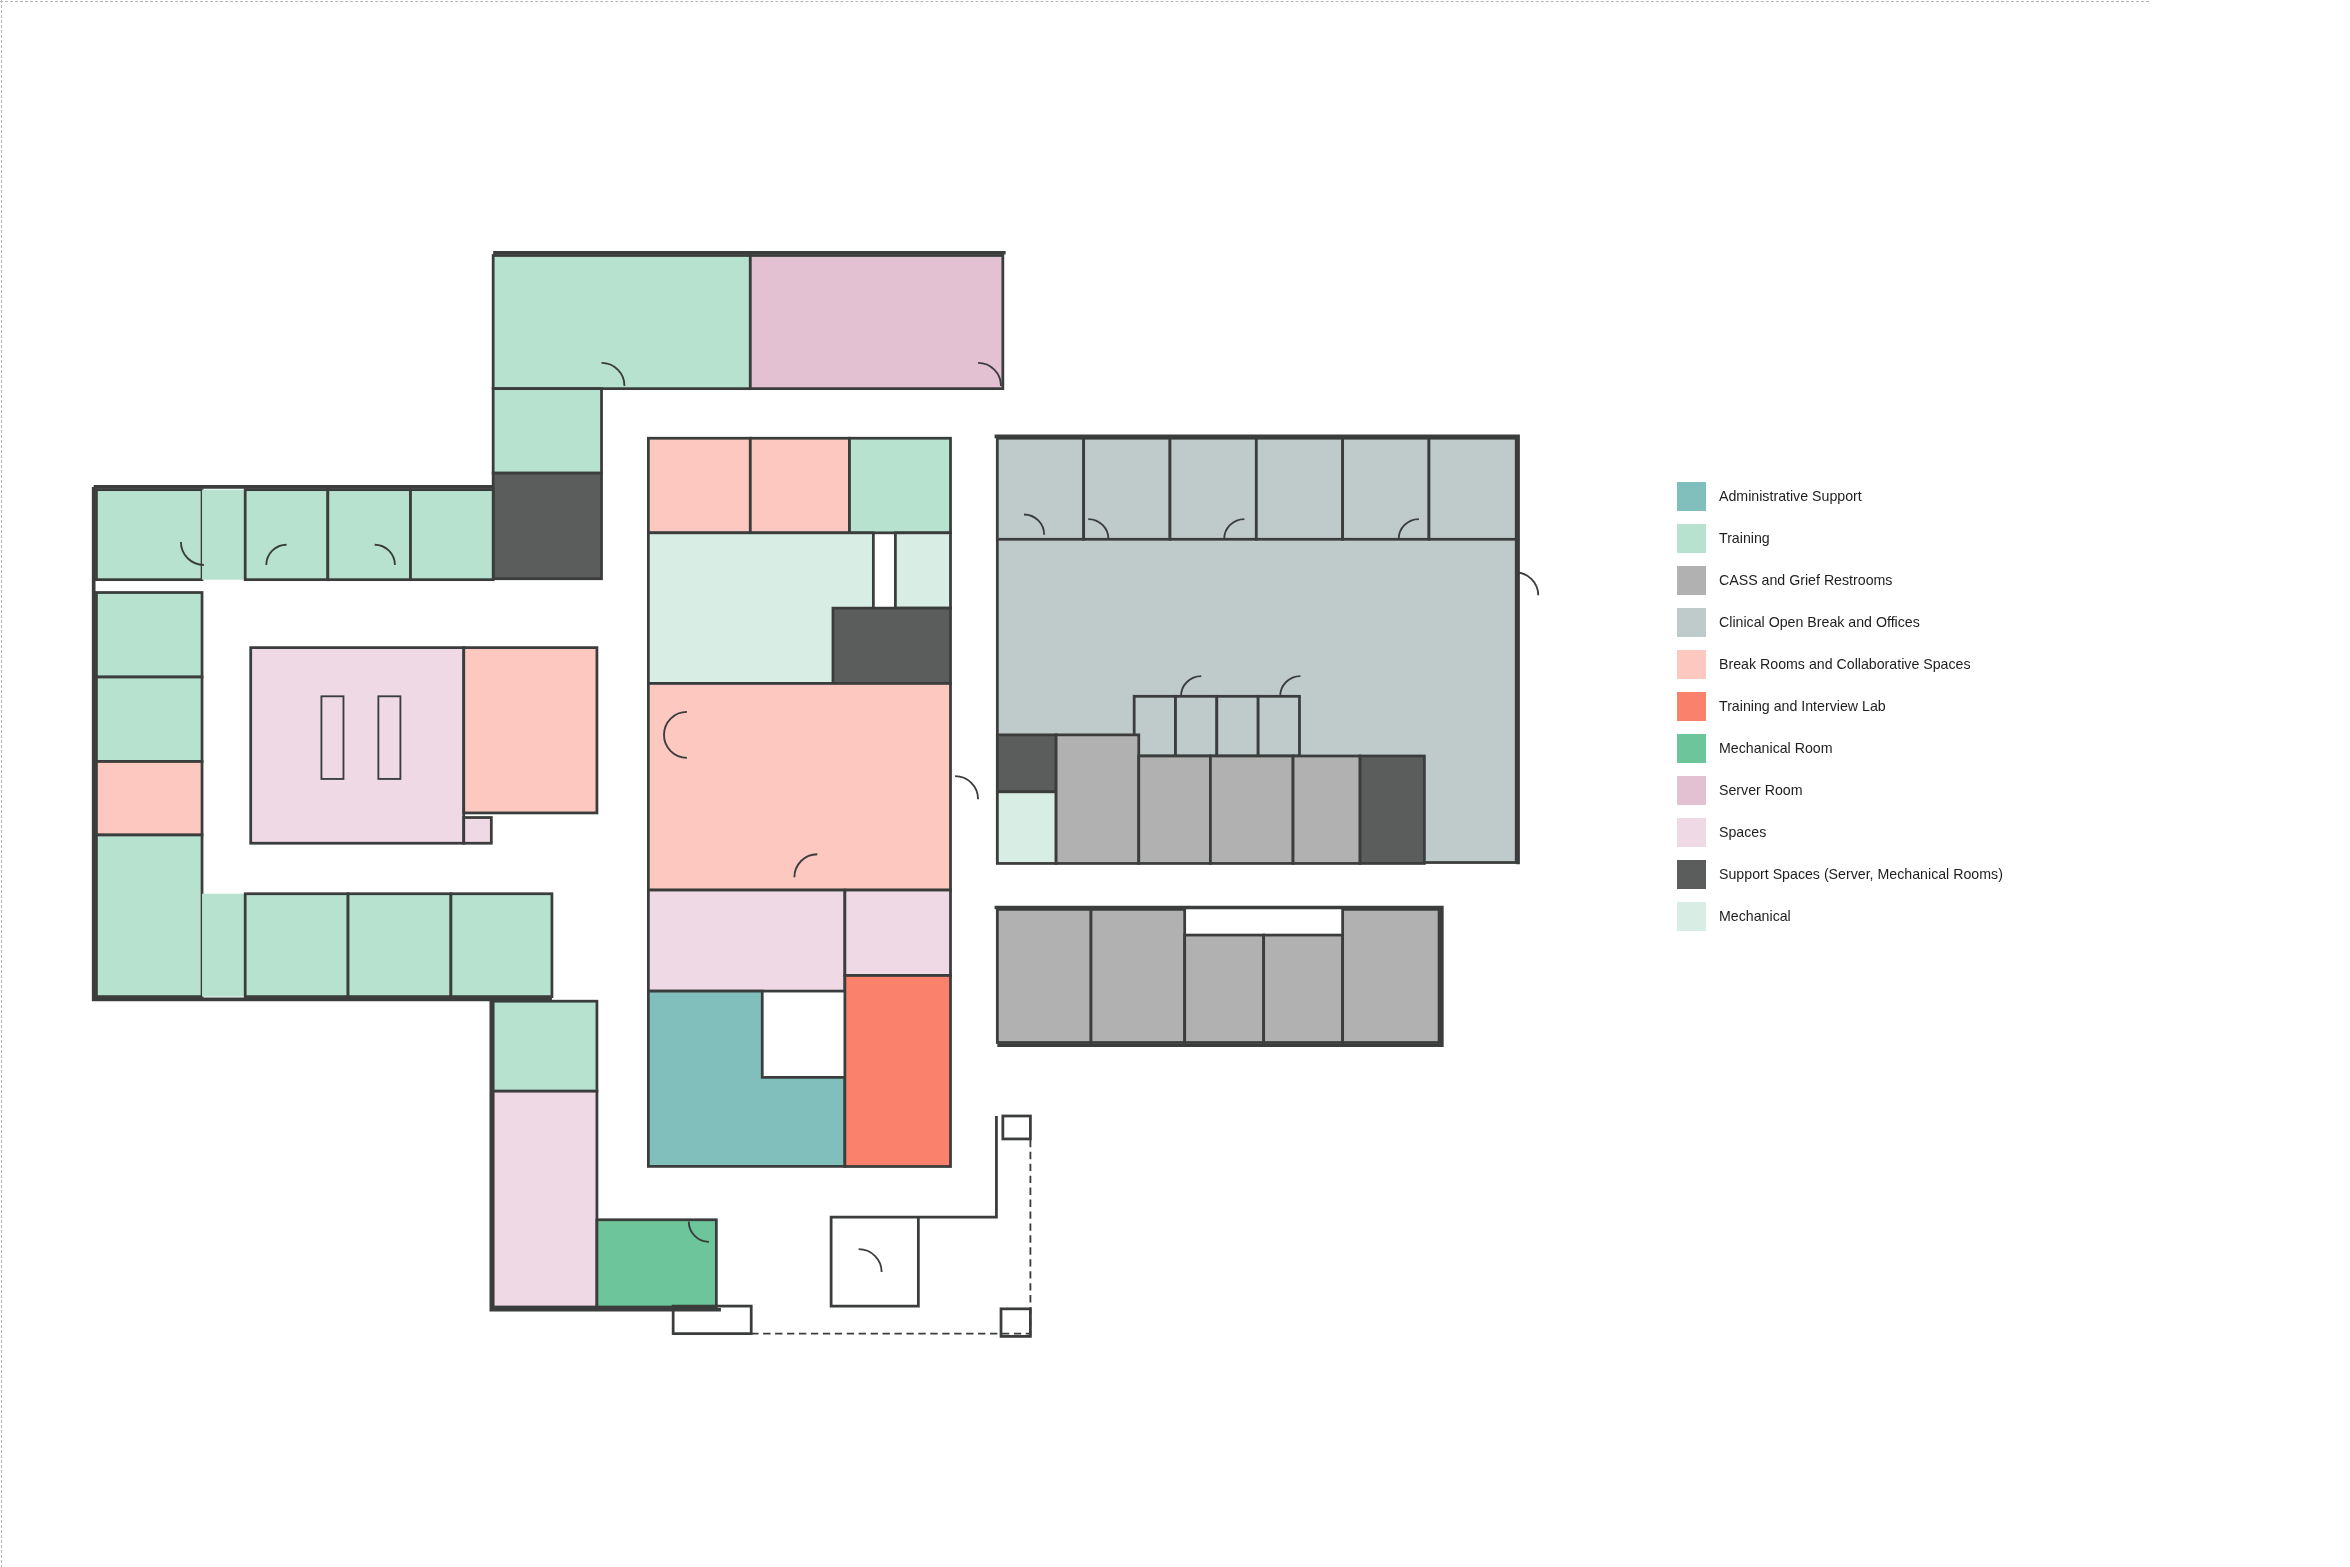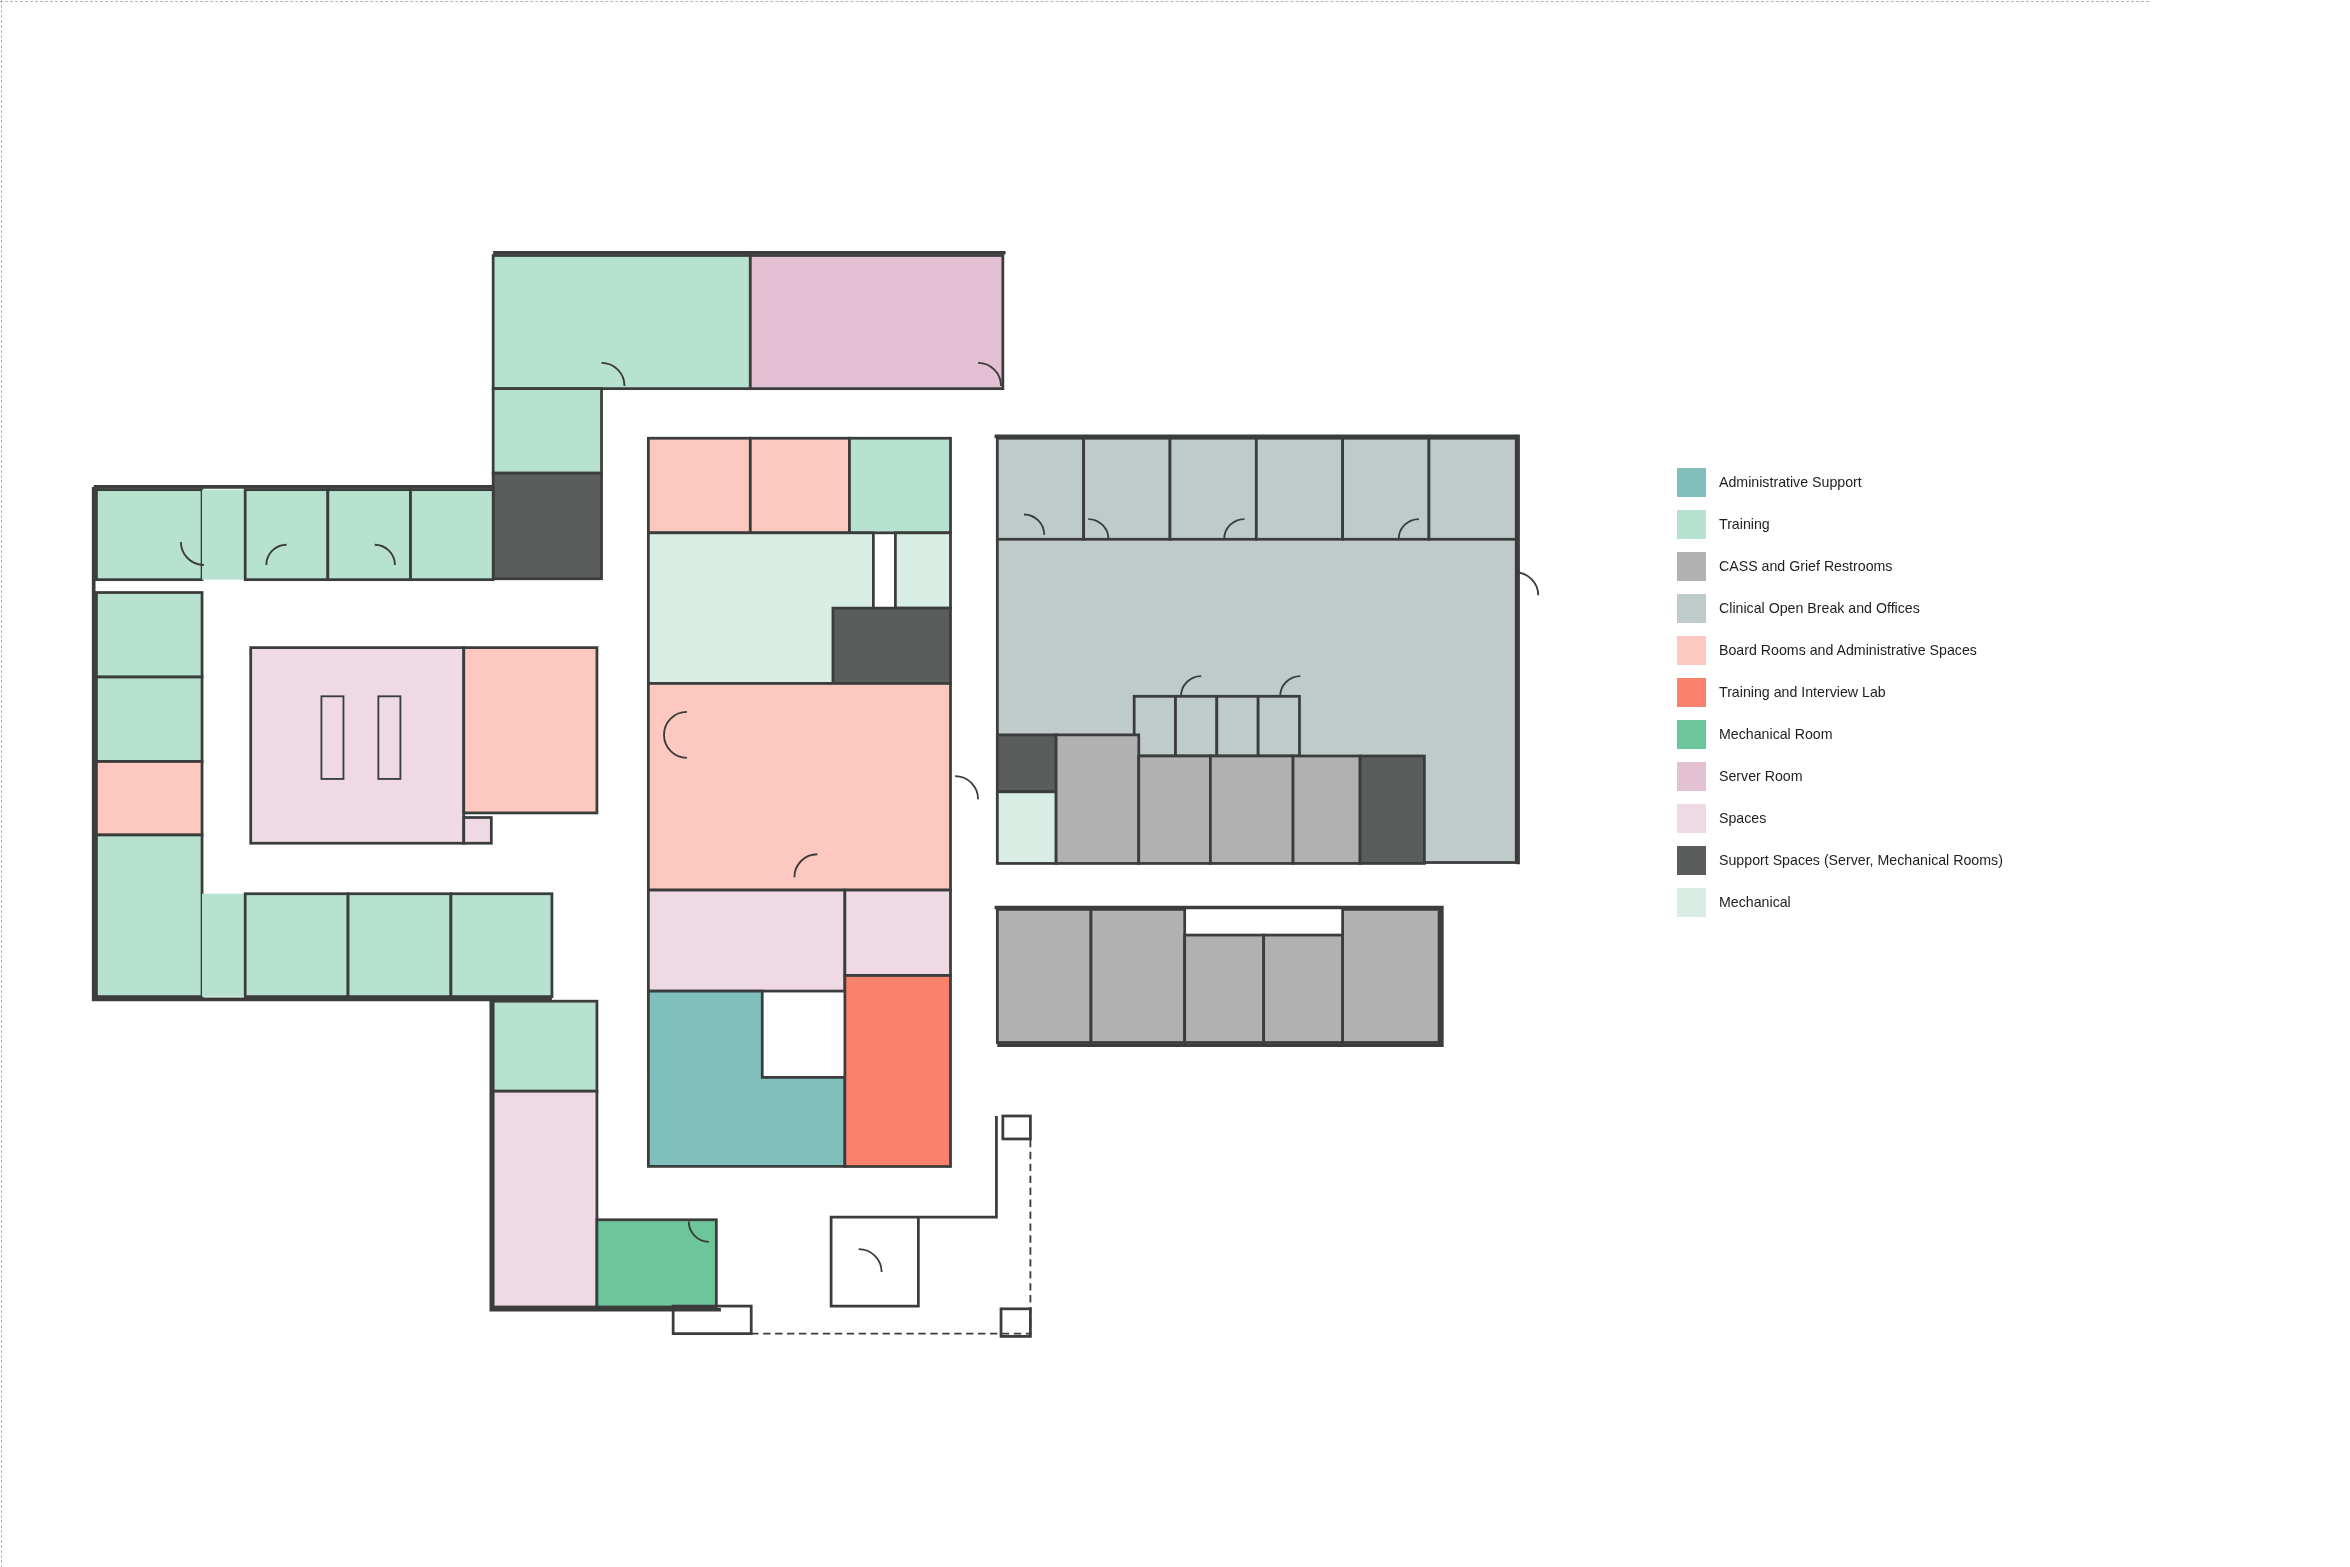--- a/index.html
+++ b/index.html
@@ -1,20 +1,20 @@
 <!DOCTYPE html>
 <html style="font-size:14.7px"><head>
 <meta charset="utf-8">
 <style>
   html, body { margin:0; padding:0; background:#ffffff; }
   body { width:2351px; height:1568px; position:relative; overflow:hidden; font-family:"Liberation Sans", sans-serif; }
   .frame-top { position:absolute; left:0; top:0.9px; width:2149px; border-top:1.8px dashed #b5b5b5; }
   .frame-left { position:absolute; left:0.9px; top:0; height:1568px; border-left:1.8px dashed #b5b5b5; }
   #plan { position:absolute; left:0; top:0; }
-  .legend { position:absolute; left:1677px; top:461px; }
+  .legend { position:absolute; left:1677px; top:475px; }
   .legend-item { display:flex; align-items:center; height:42px; }
   .swatch { width:29px; height:29px; margin-right:13px; flex:0 0 auto; }
   .legend-label { font-size:14.2px; color:#1e1e1e; white-space:nowrap; }
 </style>
 </head>
 <body>
 
 <div class="frame-top"></div>
 <div class="frame-left"></div>
 
@@ -139,21 +139,21 @@
   <div class="legend-item">
     <span class="swatch" style="background:#b1b1b1" title="#b1b1b1"></span>
     <span class="legend-label">CASS and Grief Restrooms</span>
   </div>
   <div class="legend-item">
     <span class="swatch" style="background:#bfcbca" title="#bfcbca"></span>
     <span class="legend-label">Clinical Open Break and Offices</span>
   </div>
   <div class="legend-item">
     <span class="swatch" style="background:#fcc8bf" title="#fcc8bf"></span>
-    <span class="legend-label">Board Rooms and Administrative Spaces</span>
+    <span class="legend-label">Break Rooms and Collaborative Spaces</span>
   </div>
   <div class="legend-item">
     <span class="swatch" style="background:#fa826d" title="#fa826d"></span>
     <span class="legend-label">Training and Interview Lab</span>
   </div>
   <div class="legend-item">
     <span class="swatch" style="background:#6dc59b" title="#6dc59b"></span>
     <span class="legend-label">Mechanical Room</span>
   </div>
   <div class="legend-item">

